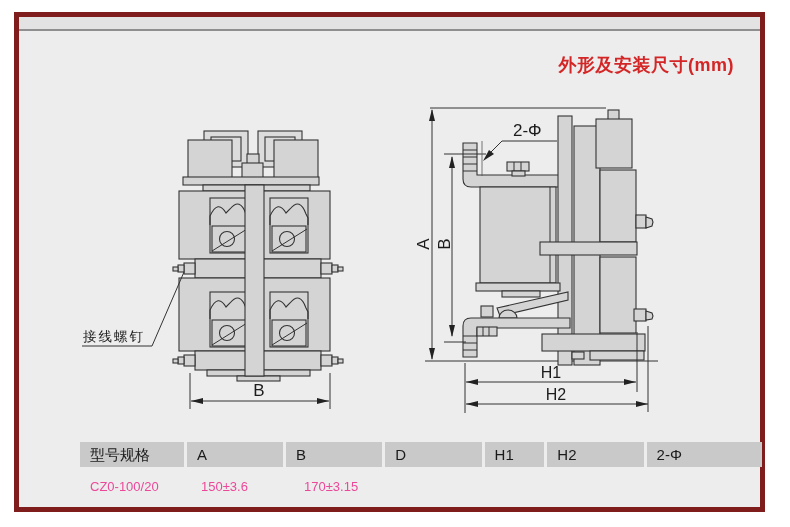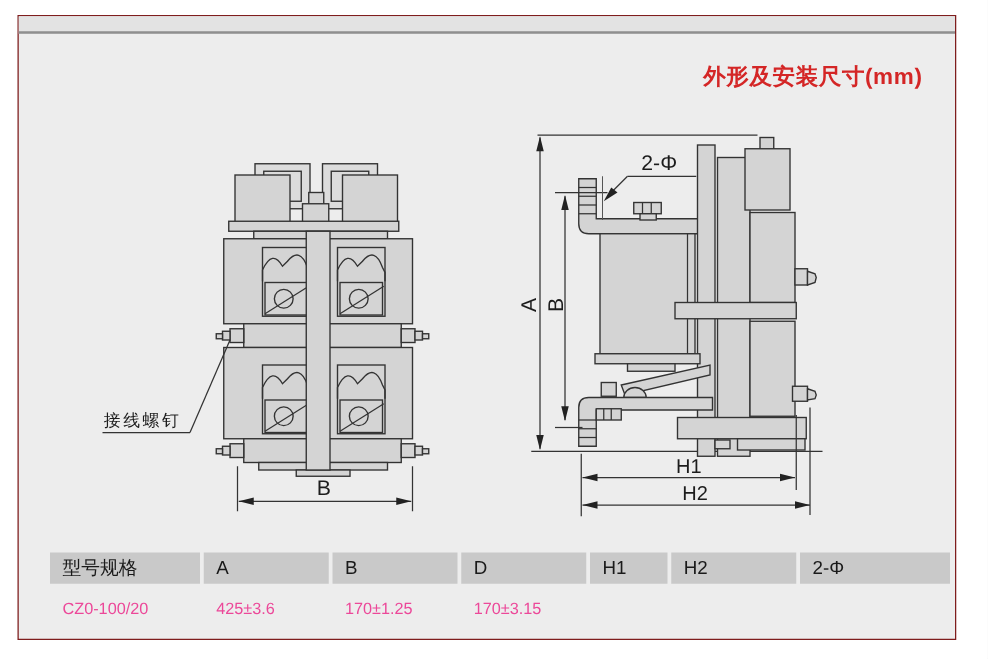--- a/index.html
+++ b/index.html
@@ -1,37 +1,37 @@
 <!DOCTYPE html>
 <html><head>
 <meta charset="utf-8">
 <style>
   html,body{margin:0;padding:0;background:#ffffff;}
   #screen{position:relative;width:790px;height:527px;background:#ffffff;overflow:hidden;
           font-family:"Liberation Sans", sans-serif;}
   #panel{position:absolute;left:14px;top:12px;width:751px;height:500px;
-         background:#ededed;border:1px solid #7f1d1d;box-sizing:border-box;}
+         background:#ededed;border:5px solid #7f1d1d;box-sizing:border-box;}
   #panel-topstrip{position:absolute;left:0;top:0;width:100%;height:14px;
          background:#e3e3e3;border-bottom:2px solid #8f8f8f;box-sizing:border-box;}
   #page-title{position:absolute;top:36px;right:26px;font-size:18px;font-weight:bold;
          color:#d42626;letter-spacing:0.5px;}
   svg{position:absolute;left:0;top:0;}
   svg .part{fill:#d4d4d4;stroke:#333333;stroke-width:1.1;}
   svg .lite{fill:#dcdcdc;stroke:#333333;stroke-width:1.1;}
   svg .noline{fill:none;stroke:#333333;stroke-width:1.1;}
   svg .dim{stroke:#333333;stroke-width:1;fill:none;}
   svg .thin{stroke:#555555;stroke-width:0.8;fill:none;}
   svg .arrow{fill:#222222;stroke:none;}
   svg text{fill:#1c1c1c;font-family:"Liberation Sans", sans-serif;}
   .dimtxt{font-size:17px;}
   .dimtxt-sm{font-size:16px;}
   .cjk{font-size:13.5px;letter-spacing:2px;}
   #spec-table{position:absolute;left:40px;top:442px;width:722px;}
   .trow{display:flex;gap:3px;}
-  .trow .c0{width:120px;} .trow .c1{width:100px;} .trow .c2{width:100px;}
+  .trow .c0{width:108px;margin-left:40px;} .trow .c1{width:100px;} .trow .c2{width:100px;}
   .trow .c3{width:100px;} .trow .c4{width:62px;}  .trow .c5{width:100px;}
   .trow .c6{width:120px;}
   .th{background:#c9c9c9;height:25px;line-height:25px;padding-left:10px;
       font-size:15px;color:#1a1a1a;box-sizing:border-box;}
   .td{height:34px;line-height:40px;padding-left:10px;font-size:13px;
       color:#ec4899;box-sizing:border-box;}
 </style>
 </head>
 <body>
 
@@ -243,18 +243,17 @@
       <div class="th c0">型号规格</div>
       <div class="th c1">A</div>
       <div class="th c2">B</div>
       <div class="th c3">D</div>
       <div class="th c4">H1</div>
       <div class="th c5">H2</div>
       <div class="th c6">2-Φ</div>
     </div>
     <div class="trow">
       <div class="td c0">CZ0-100/20</div>
-      <div class="td c1">425±3.6</div>
-      <div class="td c2">170±1.25</div>
+      <div class="td c1">150±3.6</div>
       <div class="td c5">170±3.15</div>
     </div>
   </div>
 </div>
 
 </body></html>

